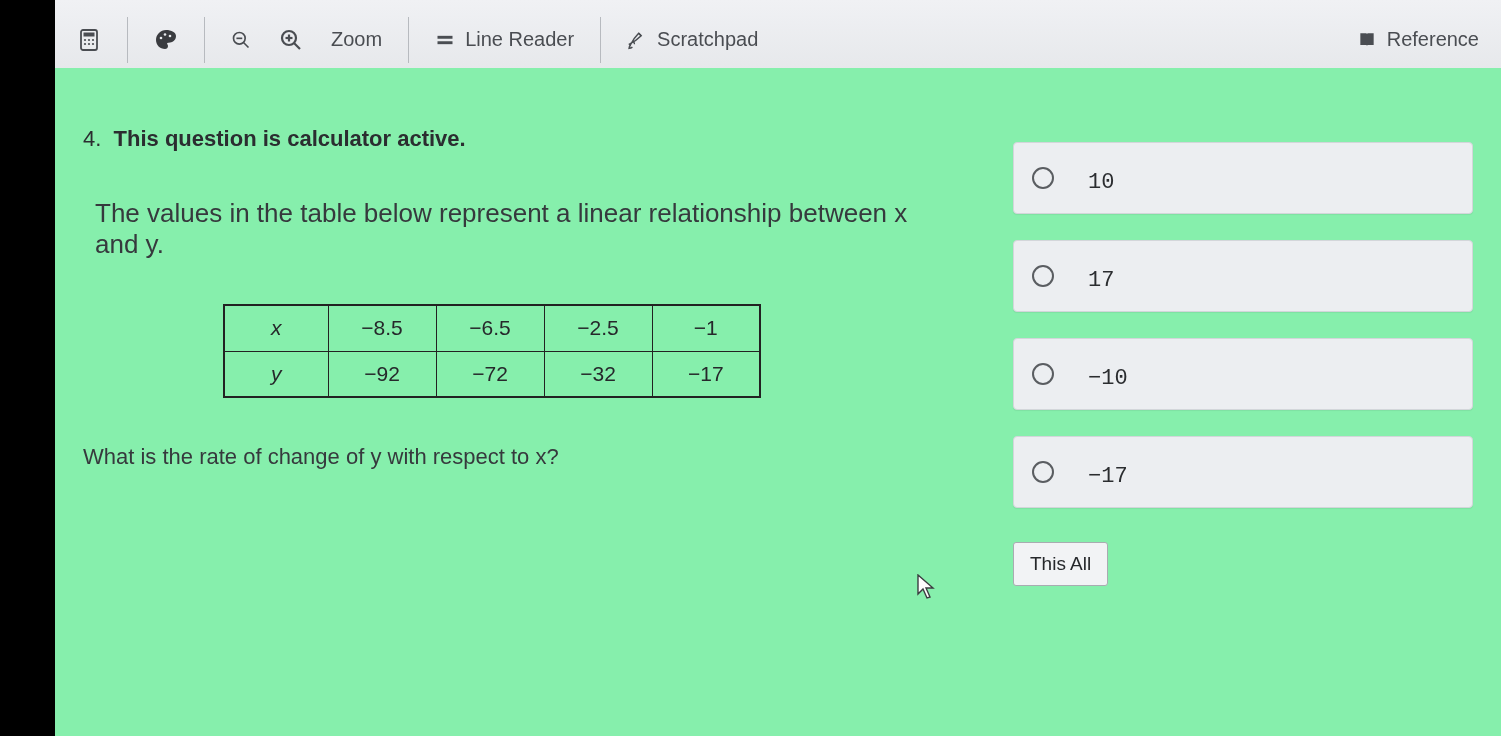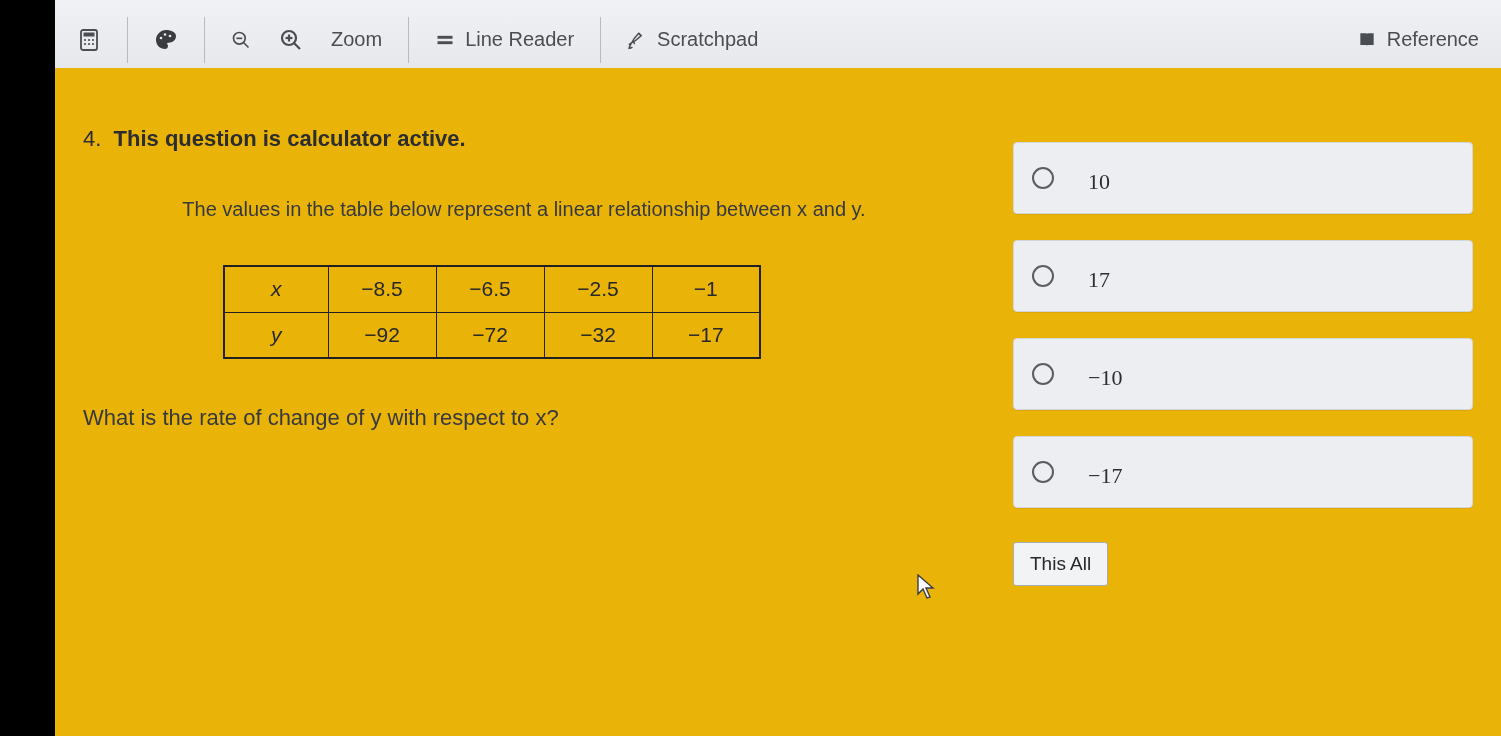--- a/index.html
+++ b/index.html
@@ -42,41 +42,40 @@
       width: 1px; height: 46px;
       background: #b7babf;
       margin: 0 8px;
     }
     .spacer { flex: 1; }
     .icon-svg { width: 24px; height: 24px; fill: #4a4d52; }
     .icon-small { width: 20px; height: 20px; }
     .content {
       position: absolute;
       left: 55px; right: 0; top: 68px; bottom: 0;
-      background: #eab308;
+      background: #86efac;
     }
     .question-wrap {
       padding: 58px 28px 0 28px;
       display: flex;
       gap: 60px;
     }
     .question-col {
       flex: 0 0 870px;
       color: #2b2d30;
     }
     .q-number {
       font-size: 22px;
       margin-bottom: 46px;
     }
     .q-number b { font-weight: 700; }
     .q-stem {
-      font-size: 20px;
+      font-size: 26px;
       margin: 0 0 44px 12px;
       color: #36393d;
-      text-align: center;
     }
     .q-table-wrap {
       margin: 0 0 46px 140px;
     }
     table.data {
       border-collapse: collapse;
       border: 2px solid #222;
     }
     table.data td {
       border: 1.5px solid #222;
@@ -113,21 +112,21 @@
       color: #2b2d30;
       cursor: pointer;
       box-shadow: 0 1px 1px rgba(0,0,0,0.06);
     }
     .choice .radio {
       width: 22px; height: 22px;
       border: 2.5px solid #5a5d61;
       border-radius: 50%;
       flex-shrink: 0;
     }
-    .serif { font-family: Liberation Serif, serif; margin-top: 8px; }
+    .serif { font-family: Liberation Mono, monospace; margin-top: 8px; }
     .clear-btn {
       display: inline-block;
       background: #f2f3f5;
       border: 1px solid #a9acb1;
       border-radius: 3px;
       padding: 10px 16px;
       font-size: 19px;
       color: #26282b;
       cursor: pointer;
       margin-top: 8px;

